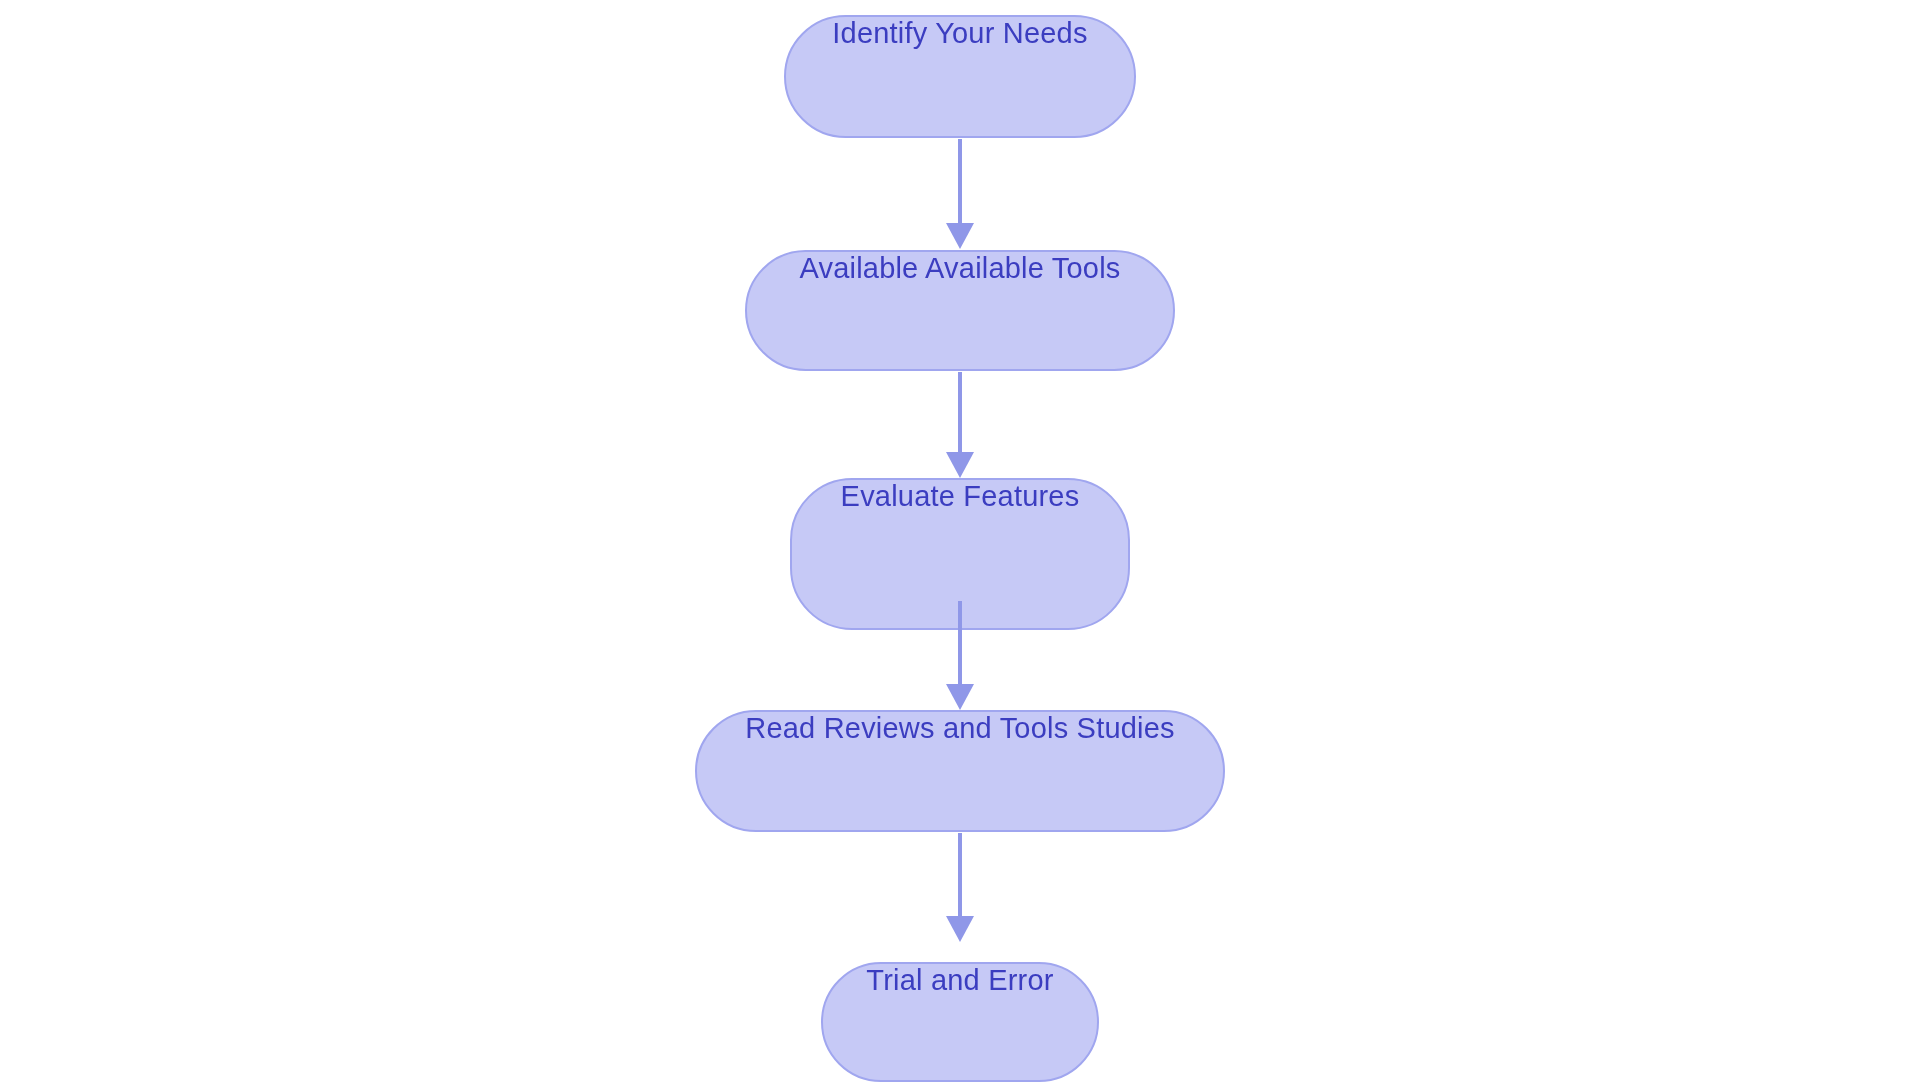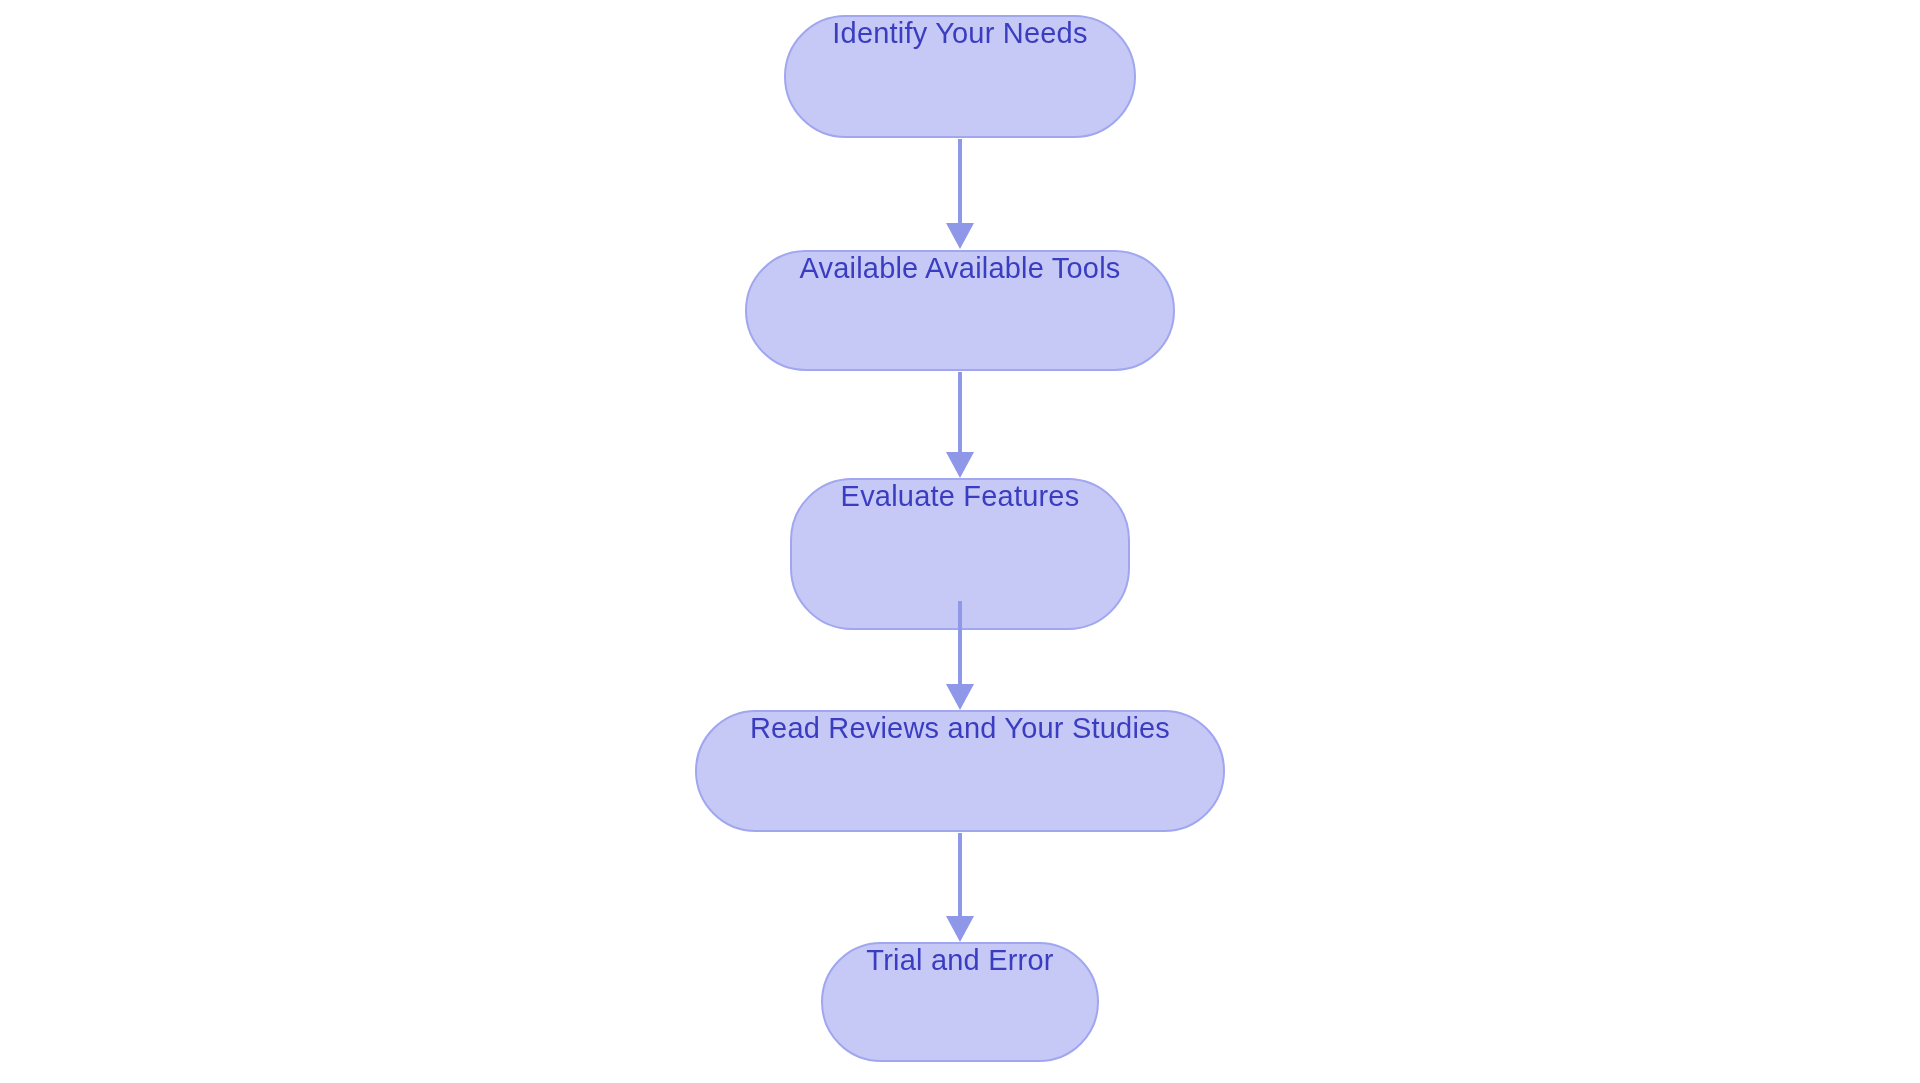--- a/index.html
+++ b/index.html
@@ -79,25 +79,25 @@
   <div class="flow-node" style="left:790px; top:478px; width:340px; height:152px;">
     <span>Evaluate Features</span>
   </div>
 
   <div class="arrow" style="left:946px; top:601px; height:109px;">
     <div class="line"></div>
     <div class="head"></div>
   </div>
 
   <div class="flow-node" style="left:695px; top:710px; width:530px; height:122px;">
-    <span>Read Reviews and Your Studies</span>
+    <span>Read Reviews and Tools Studies</span>
   </div>
 
   <div class="arrow" style="left:946px; top:833px; height:109px;">
     <div class="line"></div>
     <div class="head"></div>
   </div>
 
-  <div class="flow-node" style="left:821px; top:942px; width:278px; height:120px;">
+  <div class="flow-node" style="left:821px; top:962px; width:278px; height:120px;">
     <span>Trial and Error</span>
   </div>
 
 </div>
 
 </body></html>

